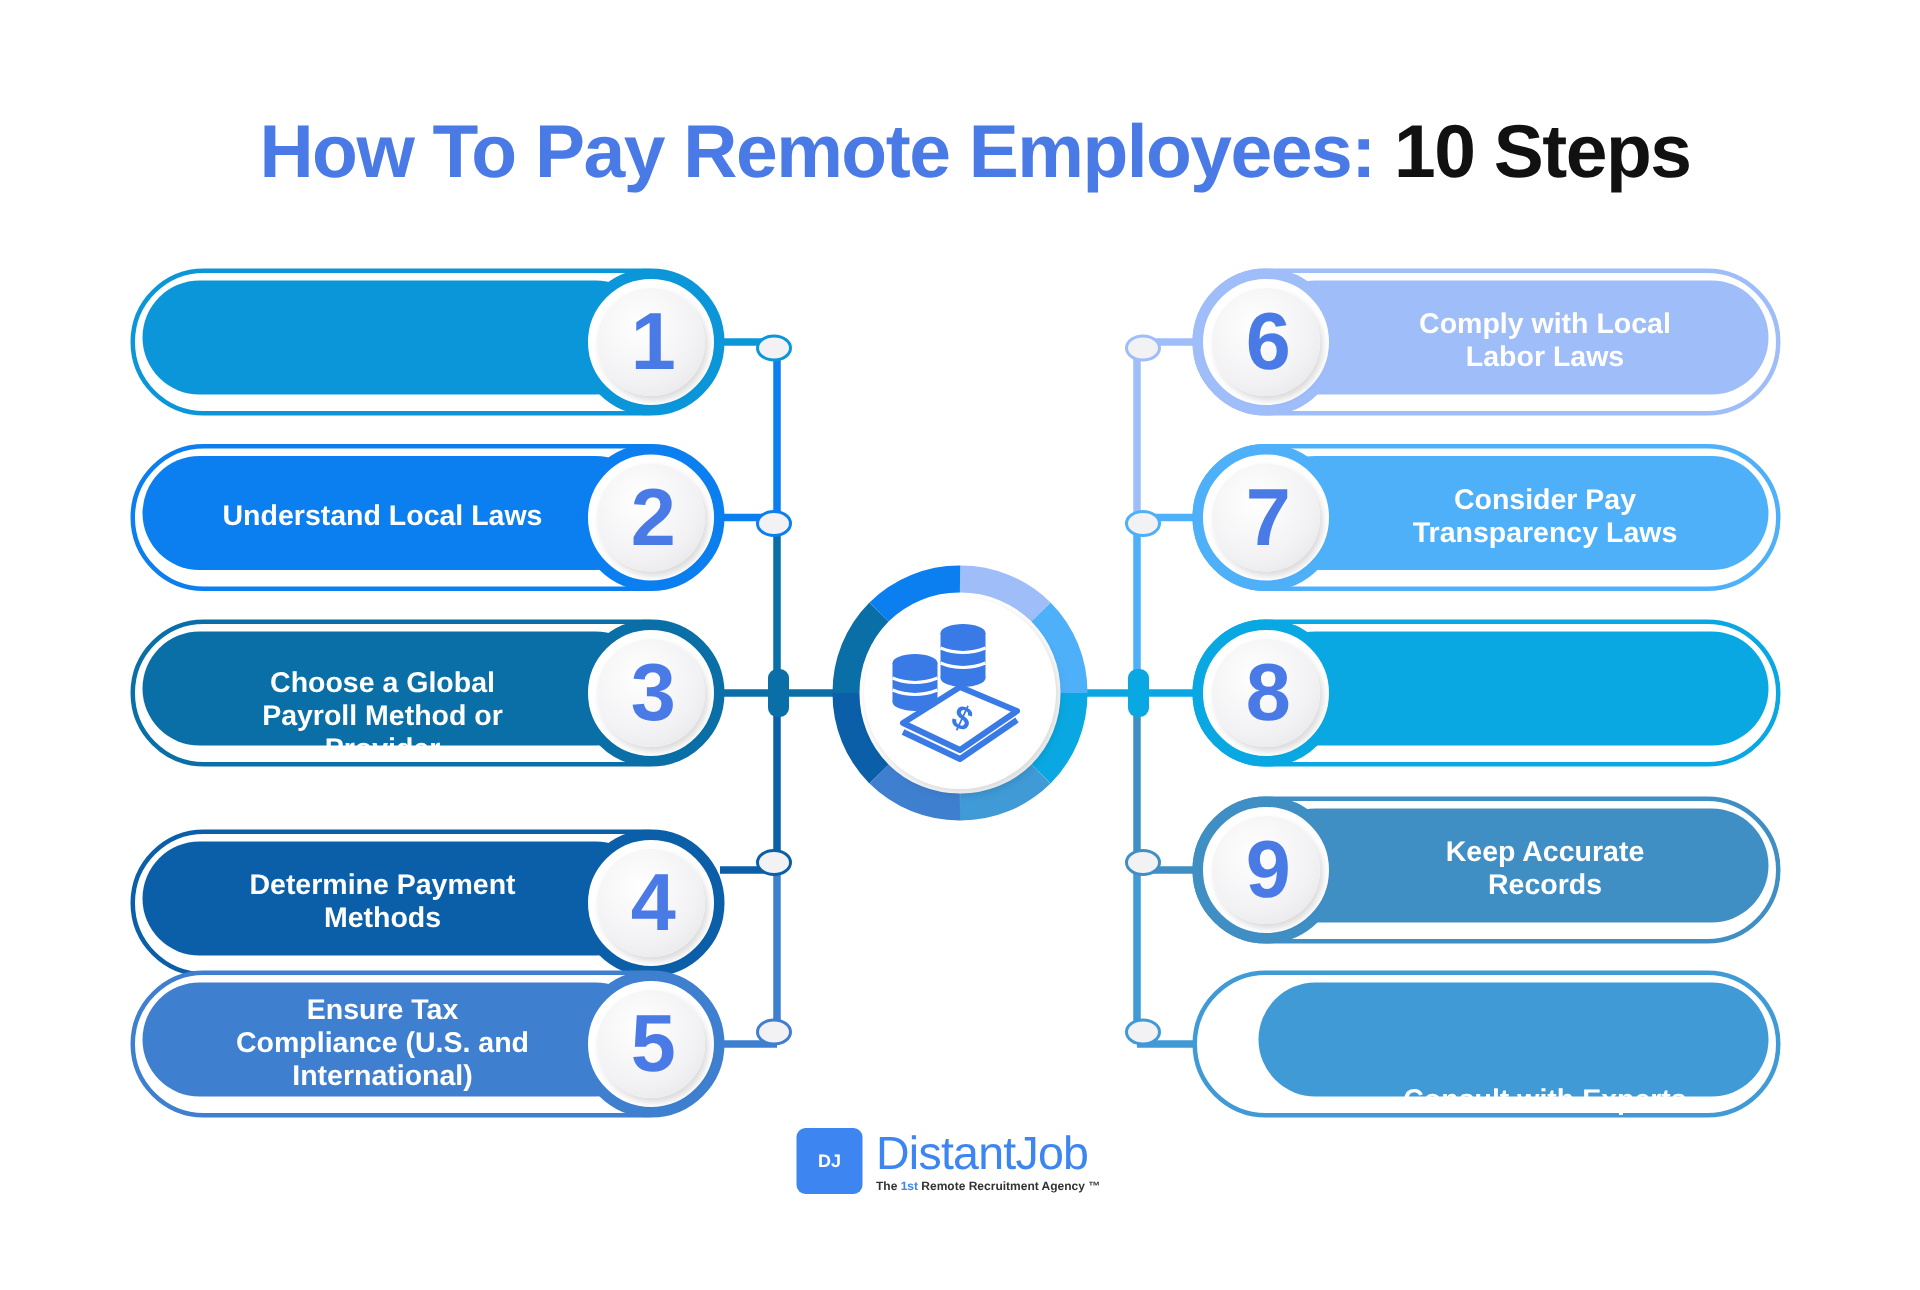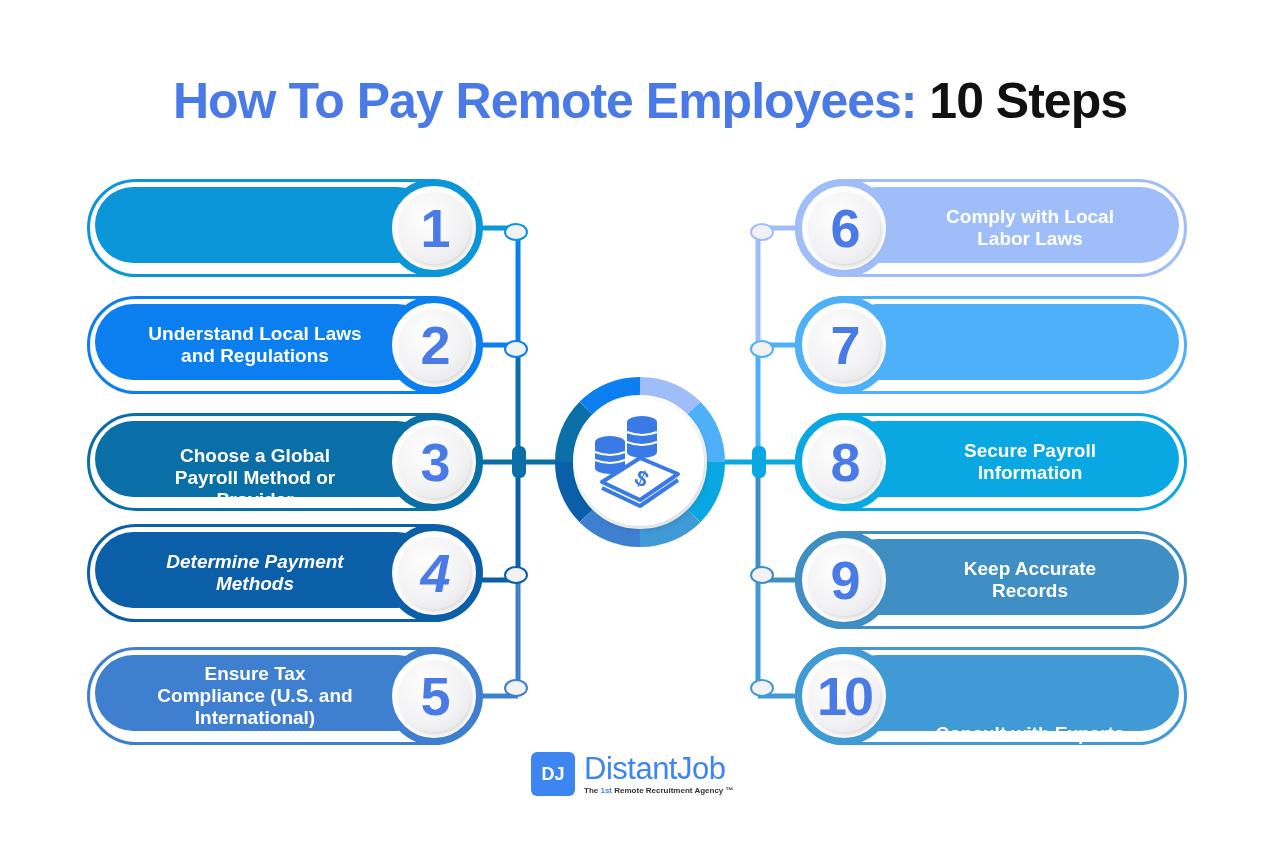--- a/index.html
+++ b/index.html
@@ -20,21 +20,21 @@
               border:7px solid; background:#fff; }
   .num-circle { position:absolute; left:6px; top:6px; width:72px; height:72px; border-radius:50%;
                 background:radial-gradient(circle at 40% 35%, #ffffff 0%, #f2f2f4 60%, #e2e2e6 100%);
                 box-shadow:2px 3px 5px rgba(0,0,0,0.15);
                 display:flex; align-items:center; justify-content:center;
                 color:#4a7ae6; font-weight:bold; font-size:54px; letter-spacing:-3px; }
 
   .connector { position:absolute; }
   .logo { position:absolute; left:531px; top:752px; display:flex; align-items:center; }
   .logo-box { width:44px; height:44px; border-radius:6px; background:#3d85f0; color:#fff;
-              font-weight:bold; font-size:18px; display:flex; align-items:center; justify-content:center; }
+              font-weight:bold; font-size:12px; display:flex; align-items:center; justify-content:center; }
   .logo-text { margin-left:9px; }
   .logo-name { font-size:31px; color:#3d85f0; line-height:31px; letter-spacing:-0.5px; }
   .logo-tag { font-size:8px; font-weight:bold; color:#333; margin-top:2px; }
   .logo-tag .hl { color:#3d85f0; }
 </style>
 </head>
 <body>
 
 <div class="title">
   <span class="blue">How To Pay Remote Employees:</span>
@@ -135,21 +135,20 @@
       <div class="num-circle">1</div>
     </div>
 </div>
 
 <div class="step" style="left:87px;top:296px;width:400px;">
   <div class="pill-outer" style="left:0;width:390px;border-color:#0b7ef0;"></div>
   <div class="pill-inner" style="left:8px;width:340px;background:#0b7ef0;"></div>
   <div class="pill-text" style="left:8px;width:320px;">
     <div>
         <div>Understand Local Laws</div>
-        <div>and Regulations</div>
       </div>
   </div>
   <div class="num-ring" style="left:298px;border-color:#0b7ef0;">
       <div class="num-circle">2</div>
     </div>
 </div>
 
 <div class="step" style="left:87px;top:413px;width:400px;">
   <div class="pill-outer" style="left:0;width:390px;border-color:#0a6fa6;"></div>
   <div class="pill-inner" style="left:8px;width:340px;background:#0a6fa6;"></div>
@@ -158,21 +157,21 @@
         <div>Choose a Global</div>
         <div>Payroll Method or</div>
         <div>Provider</div>
       </div>
   </div>
   <div class="num-ring" style="left:298px;border-color:#0a6fa6;">
       <div class="num-circle">3</div>
     </div>
 </div>
 
-<div class="step" style="left:87px;top:524px;width:400px;font-style:italic;">
+<div class="step" style="left:87px;top:553px;width:400px;">
   <div class="pill-outer" style="left:0;width:390px;border-color:#0a5fa8;"></div>
   <div class="pill-inner" style="left:8px;width:340px;background:#0a5fa8;"></div>
   <div class="pill-text" style="left:8px;width:320px;">
     <div>
         <div>Determine Payment</div>
         <div>Methods</div>
       </div>
   </div>
   <div class="num-ring" style="left:298px;border-color:#0a5fa8;">
       <div class="num-circle">4</div>
@@ -204,34 +203,34 @@
       </div>
   </div>
   <div class="num-ring" style="left:0;border-color:#9fbdf9;">
       <div class="num-circle">6</div>
     </div>
 </div>
 
 <div class="step" style="left:795px;top:296px;width:400px;">
   <div class="pill-outer" style="left:0;width:392px;border-color:#4fb0fa;"></div>
   <div class="pill-inner" style="left:44px;width:340px;background:#4fb0fa;"></div>
+  <div class="pill-text" style="left:90px;width:290px;">
+    <div>
+        <div>Consider Pay</div>
+        <div>Transparency Laws</div>
+      </div>
+  </div>
   <div class="num-ring" style="left:0;border-color:#4fb0fa;">
       <div class="num-circle">7</div>
     </div>
 </div>
 
 <div class="step" style="left:795px;top:413px;width:400px;">
   <div class="pill-outer" style="left:0;width:392px;border-color:#0aa8e2;"></div>
   <div class="pill-inner" style="left:44px;width:340px;background:#0aa8e2;"></div>
-  <div class="pill-text" style="left:90px;width:290px;">
-    <div>
-        <div>Secure Payroll</div>
-        <div>Information</div>
-      </div>
-  </div>
   <div class="num-ring" style="left:0;border-color:#0aa8e2;">
       <div class="num-circle">8</div>
     </div>
 </div>
 
 <div class="step" style="left:795px;top:531px;width:400px;">
   <div class="pill-outer" style="left:0;width:392px;border-color:#3f8fc4;"></div>
   <div class="pill-inner" style="left:44px;width:340px;background:#3f8fc4;"></div>
   <div class="pill-text" style="left:90px;width:290px;">
     <div>
@@ -245,23 +244,20 @@
 </div>
 
 <div class="step" style="left:795px;top:647px;width:400px;">
   <div class="pill-outer" style="left:0;width:392px;border-color:#3f9ad6;"></div>
   <div class="pill-inner" style="left:44px;width:340px;background:#3f9ad6;"></div>
   <div class="pill-text" style="left:90px;width:290px;align-items:flex-end;">
     <div>
         <div>Consult with Experts</div>
       </div>
   </div>
-  <div class="num-ring" style="left:0;border-color:#3f9ad6;">
-      <div class="num-circle">10</div>
-    </div>
 </div>
 
 <div class="logo">
   <div class="logo-box">DJ</div>
   <div class="logo-text">
     <div class="logo-name">DistantJob</div>
     <div class="logo-tag"><span>The </span><span class="hl">1st</span><span> Remote Recruitment Agency ™</span></div>
   </div>
 </div>
 

